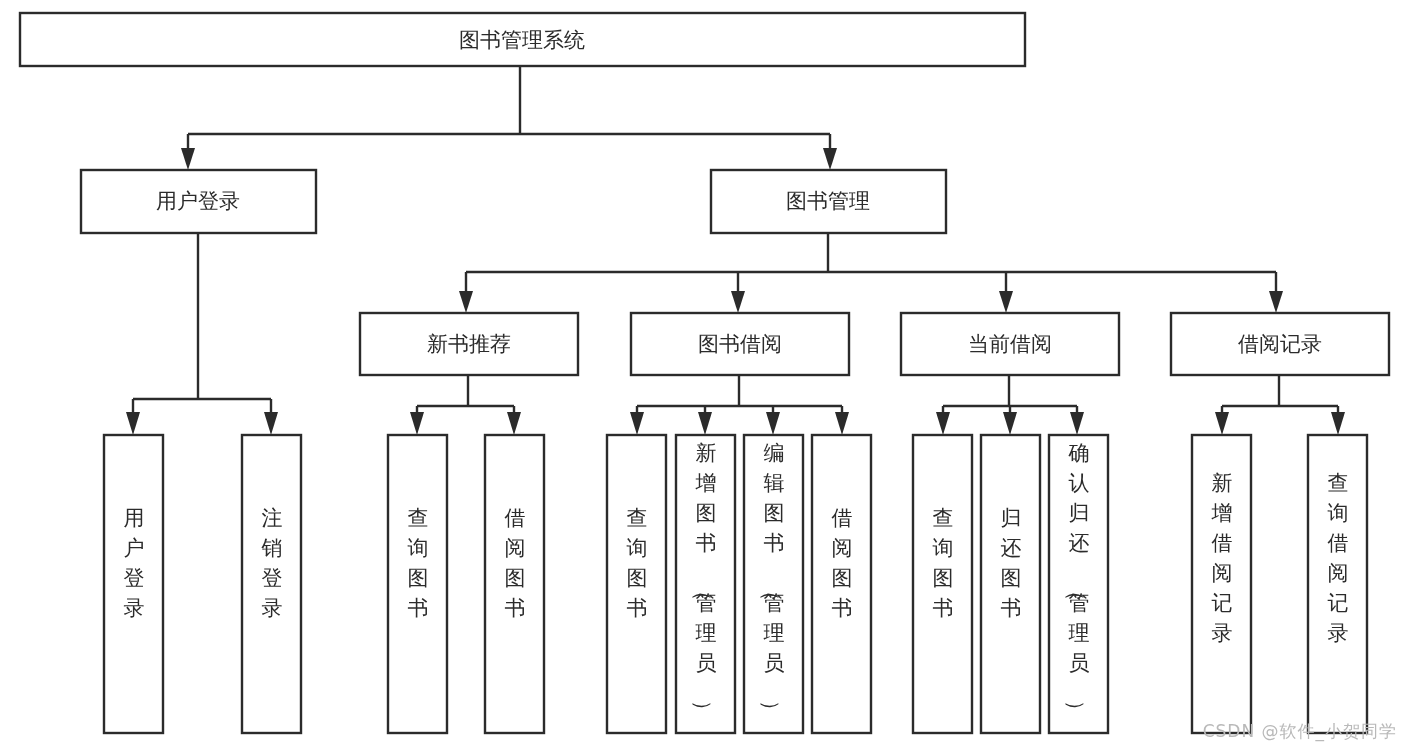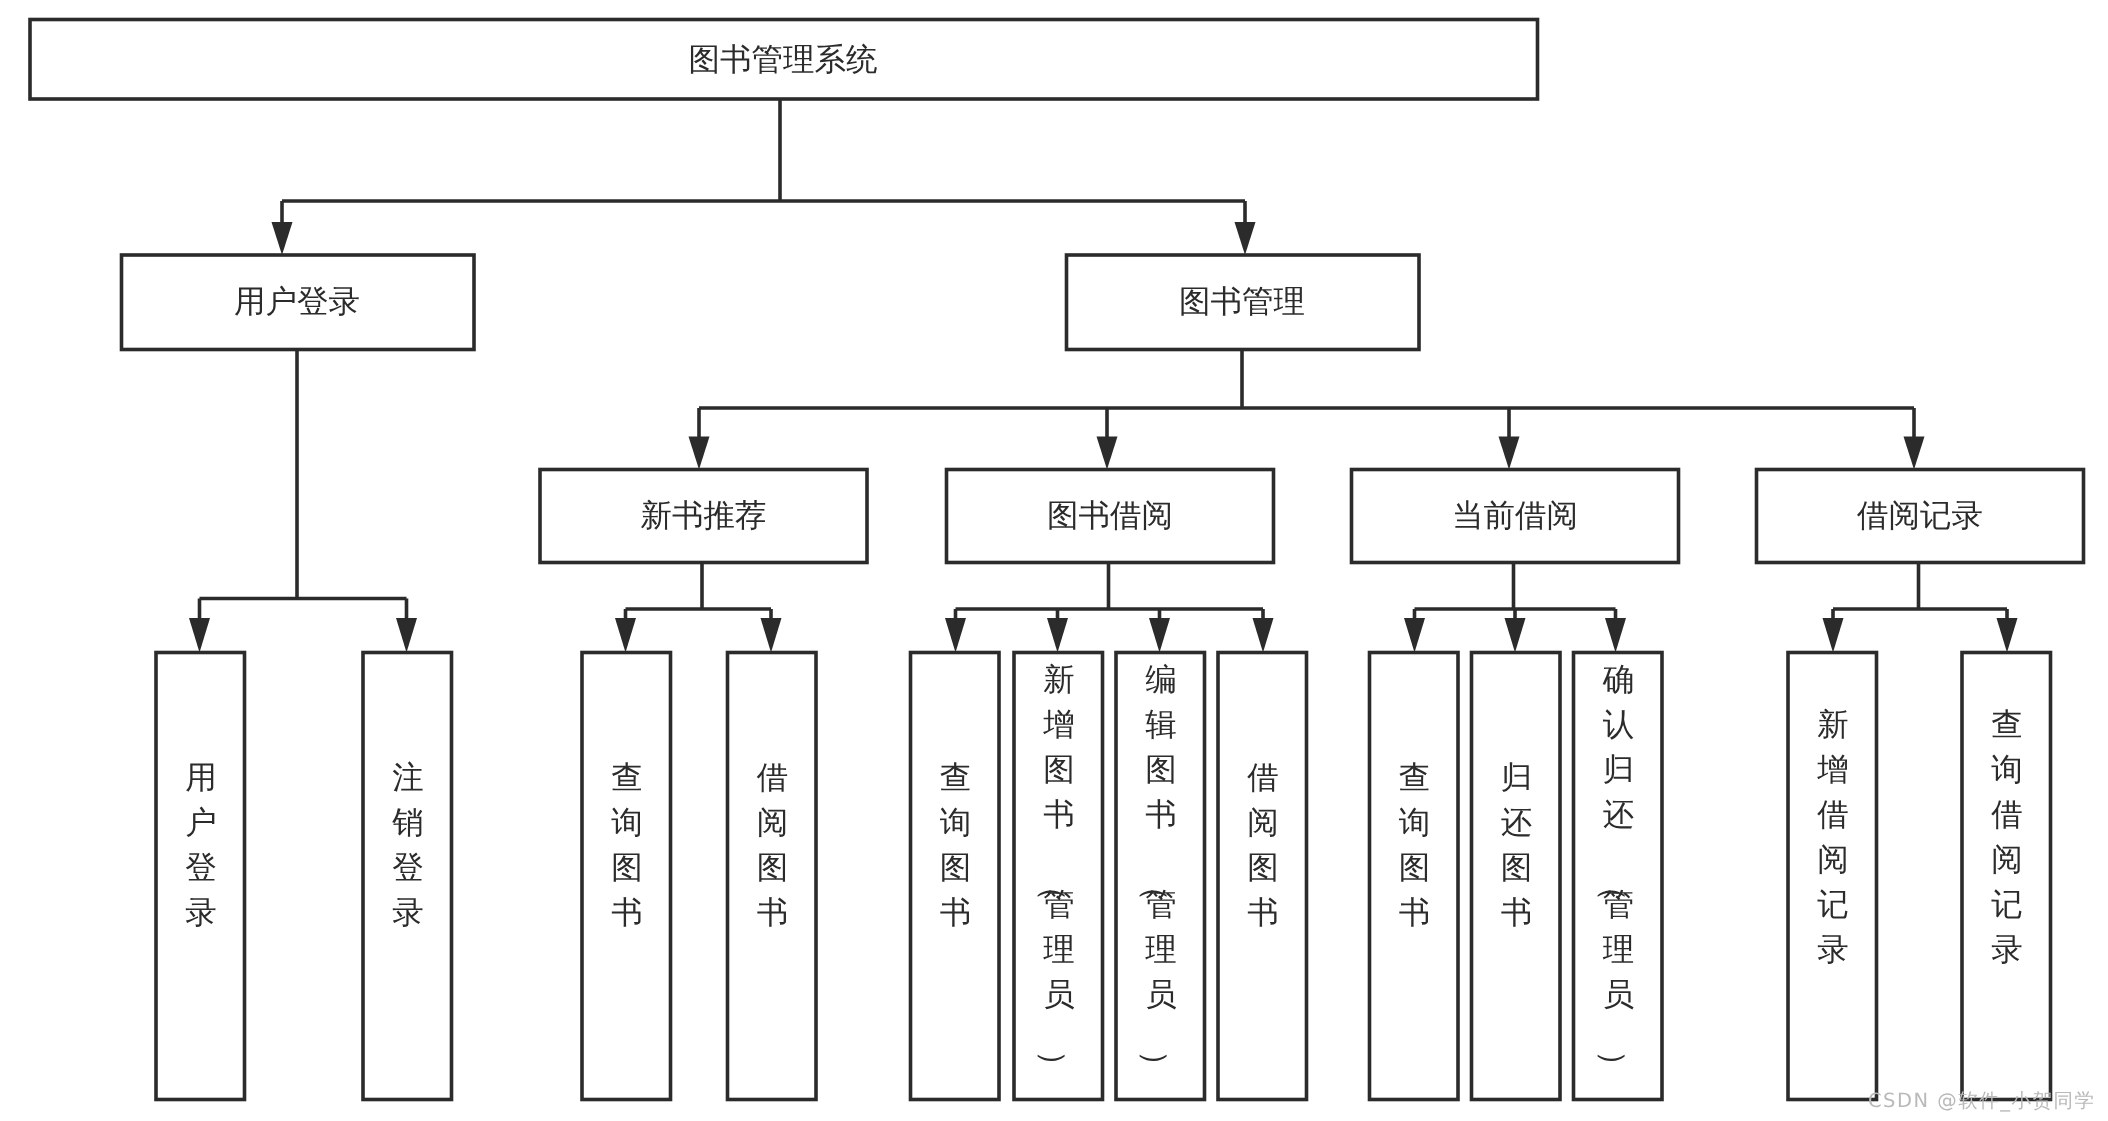--- a/index.html
+++ b/index.html
@@ -17,21 +17,21 @@
     font-family:"DejaVu Sans","Liberation Sans",sans-serif;
     font-size:21px;fill:#2b2b2b;text-anchor:middle;dominant-baseline:middle;
   }
   .node-label-v{
     font-family:"DejaVu Sans","Liberation Sans",sans-serif;
     font-size:21px;fill:#2b2b2b;text-anchor:middle;
   }
   .watermark{
     position:absolute;right:8px;bottom:4px;
     font-family:"DejaVu Sans","Liberation Sans",sans-serif;
-    font-size:13px;color:#b9b9b9;letter-spacing:1px;
+    font-size:17px;color:#b9b9b9;letter-spacing:1px;
     white-space:nowrap;pointer-events:none;
   }
 </style>
 </head>
 <body>
 
 <svg id="diagram" viewBox="0 0 1405 747" xmlns="http://www.w3.org/2000/svg">
 
   <g>
 

